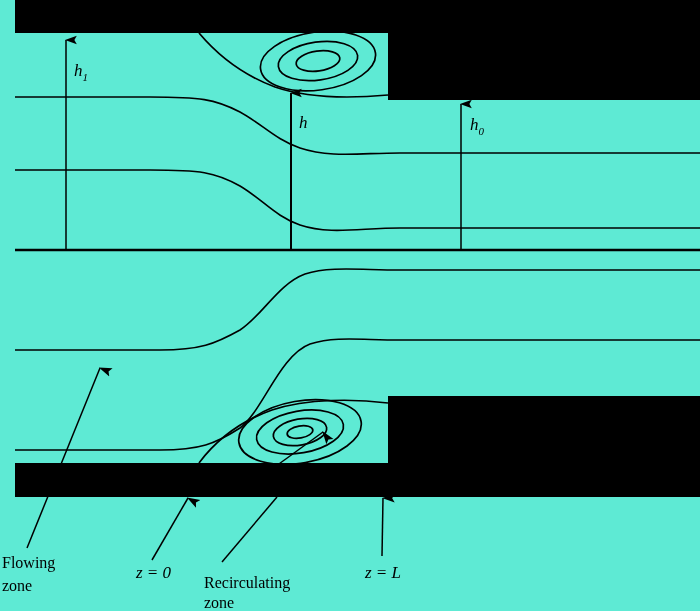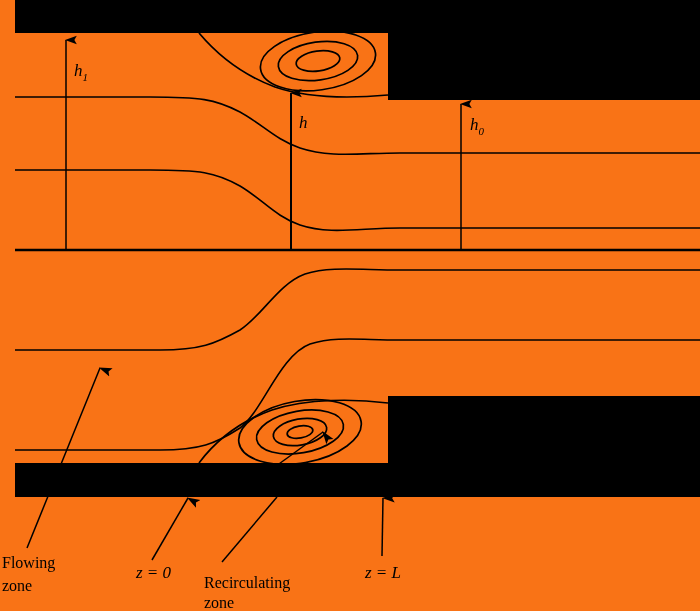--- a/index.html
+++ b/index.html
@@ -10,21 +10,21 @@
   body {
     width: 700px;
     height: 611px;
     font-family: "Liberation Serif", serif;
     overflow: hidden;
   }
   #figure-root {
     position: relative;
     width: 700px;
     height: 611px;
-    background: #f97316;
+    background: #5eead4;
   }
   svg.fig {
     position: absolute;
     top: 0;
     left: 0;
     width: 700px;
     height: 611px;
     display: block;
   }
   .label-text {

